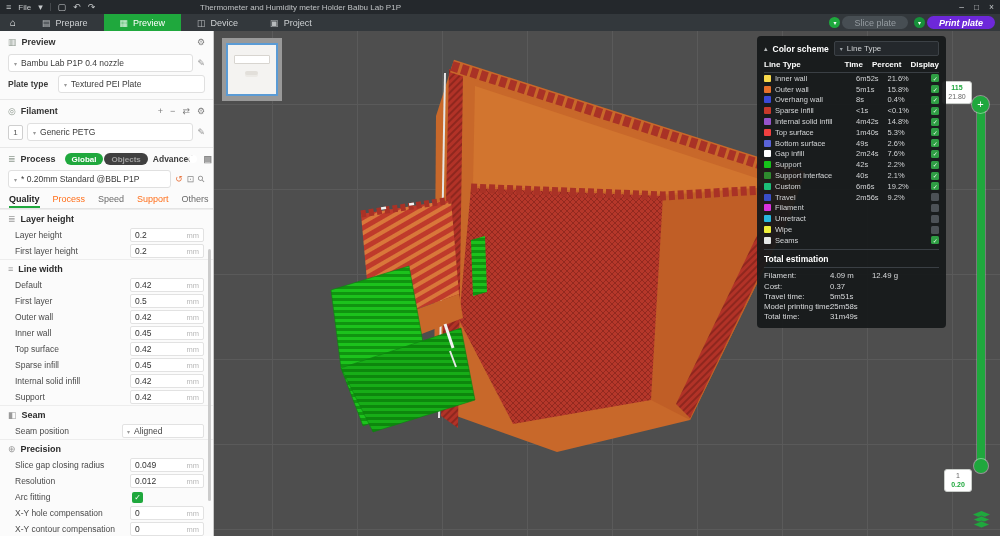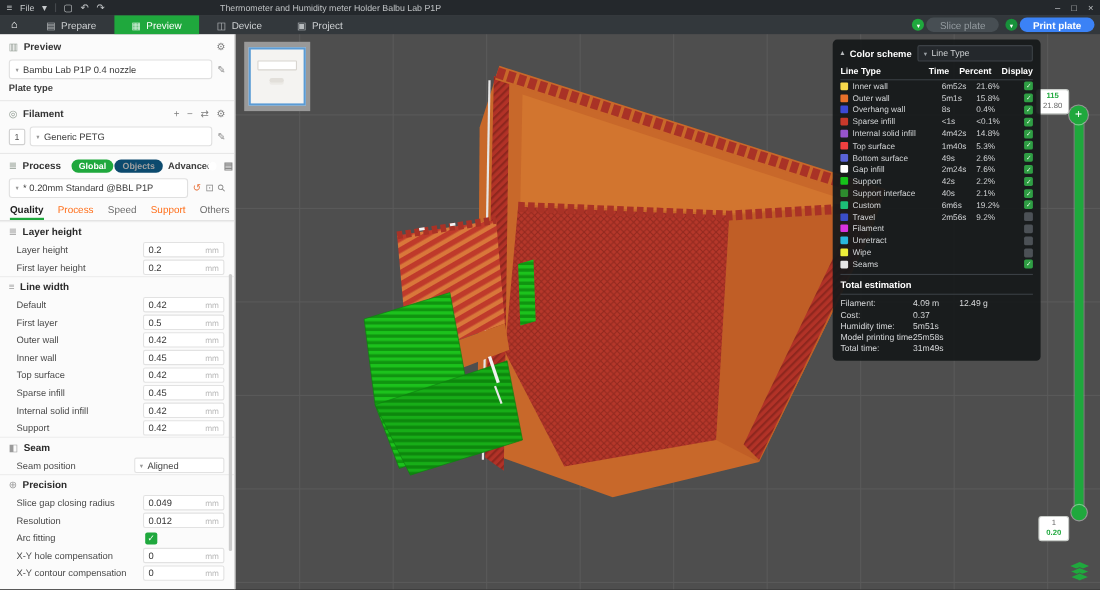--- a/index.html
+++ b/index.html
@@ -21,41 +21,41 @@
   .tab{display:flex;align-items:center;gap:5px;padding:0 16px;font-size:9px;color:#cfd2d4;}
   .tab .tab-ic{font-size:9px;opacity:.85;}
   .tab.active{background:#1fa83d;color:#fff;}
   .tabbar-right{margin-left:auto;display:flex;align-items:center;gap:6px;padding-right:5px;}
   .btn-group{display:flex;align-items:center;gap:2px;}
   .chev-circle{width:11px;height:11px;border-radius:50%;background:#1fa83d;color:#fff;font-size:6px;
                display:flex;align-items:center;justify-content:center;}
   .chev-circle.dark{background:#17913a;}
   .pill{height:13px;border-radius:7px;display:flex;align-items:center;padding:0 12px;font-size:9px;}
   .pill.slice{background:#474e53;color:#959ca1;}
-  .pill.print{background:#3b82f6;color:#fff;font-weight:bold;}
+  .pill.print{background:#6d28d9;color:#fff;font-weight:bold;font-style:italic;}
 
   
   .sidebar{position:absolute;left:0;top:31px;width:213px;bottom:0;background:#fbfbfb;
            border-right:1px solid #c9c9c9;overflow:hidden;font-size:8.5px;color:#444;z-index:20;}
   .hdr{display:flex;align-items:center;gap:5px;padding:0 8px;height:18px;font-size:9px;font-weight:bold;color:#333;}
   .hdr .hic{color:#8f9a90;font-weight:normal;font-size:9px;}
   .hdr .right{margin-left:auto;display:flex;gap:7px;align-items:center;font-weight:normal;color:#7d7d7d;}
   .combo{height:16px;background:#fff;border:1px solid #e0e0e0;border-radius:3px;
          display:flex;align-items:center;gap:4px;padding:0 5px;color:#3a3a3a;flex:1;min-width:0;}
   .combo .chev{color:#9a9a9a;font-size:6px;}
   .combo span{white-space:nowrap;overflow:hidden;}
   .crow{display:flex;align-items:center;gap:4px;margin:3px 8px 0;}
   .edit-ic{color:#8f8f8f;font-size:9px;}
   .divider{height:1px;background:#e8e8e8;margin:6px 0 2px;}
   .plabel{width:46px;color:#3c3c3c;font-weight:bold;font-size:8.5px;}
   .idx-box{width:13px;height:13px;border:1px solid #cfcfcf;border-radius:2px;background:#fff;
            display:flex;align-items:center;justify-content:center;font-size:8px;color:#555;}
   .pill-sm{height:12px;border-radius:7px;padding:0 7px;display:flex;align-items:center;font-size:8px;}
   .pill-sm.on{background:#1fa83d;color:#fff;}
-  .pill-sm.off{background:#0c4a6e;color:#a0a0a0;margin-left:-4px;z-index:-1;}
+  .pill-sm.off{background:#404040;color:#a0a0a0;margin-left:-4px;z-index:-1;}
   .adv{margin-left:auto;color:#3c3c3c;font-size:8.5px;}
   .toggle{width:18px;height:10px;border-radius:5px;background:#1fa83d;position:relative;}
   .toggle::after{content:"";position:absolute;right:1px;top:1px;width:8px;height:8px;border-radius:50%;background:#fff;}
   .mini-ic{font-size:9px;color:#8a8a8a;}
   .mini-ic.orange{color:#e8733c;}
   .search-ic{display:inline-block;transform:rotate(-45deg);}
   .ptabs{display:flex;align-items:flex-end;padding:0 9px;height:17px;border-bottom:1px solid #e4e4e4;margin-top:3px;}
   .ptab{margin-right:13px;padding-bottom:2px;font-size:9px;color:#6b6b6b;border-bottom:2px solid transparent;}
   .ptab.active{color:#222;font-weight:bold;border-bottom-color:#1fa83d;}
   .ptab.modified{color:#ff6e19;}
@@ -200,20 +200,24 @@
     </div>
     <div class="crow">
       <div class="combo">
         <span class="chev">▾</span>
         <span>Bambu Lab P1P 0.4 nozzle</span>
       </div>
       <span class="edit-ic">✎</span>
     </div>
     <div class="crow">
       <span class="plabel">Plate type</span>
+      <div class="combo">
+        <span class="chev">▾</span>
+        <span>Textured PEI Plate</span>
+      </div>
     </div>
 
     <div class="divider"></div>
     <div class="hdr">
       <span class="hic">◎</span>
       <span>Filament</span>
       <span class="right">
         <span>+</span>
         <span>−</span>
         <span>⇄</span>
@@ -664,21 +668,21 @@
             <span class="tv2">12.49 g</span>
           </div>
 
           <div class="trow">
             <span class="tl">Cost:</span>
             <span class="tv1">0.37</span>
             <span class="tv2"></span>
           </div>
 
           <div class="trow">
-            <span class="tl">Humidity time:</span>
+            <span class="tl">Travel time:</span>
             <span class="tv1">5m51s</span>
             <span class="tv2"></span>
           </div>
 
           <div class="trow">
             <span class="tl">Model printing time:</span>
             <span class="tv1">25m58s</span>
             <span class="tv2"></span>
           </div>
 

